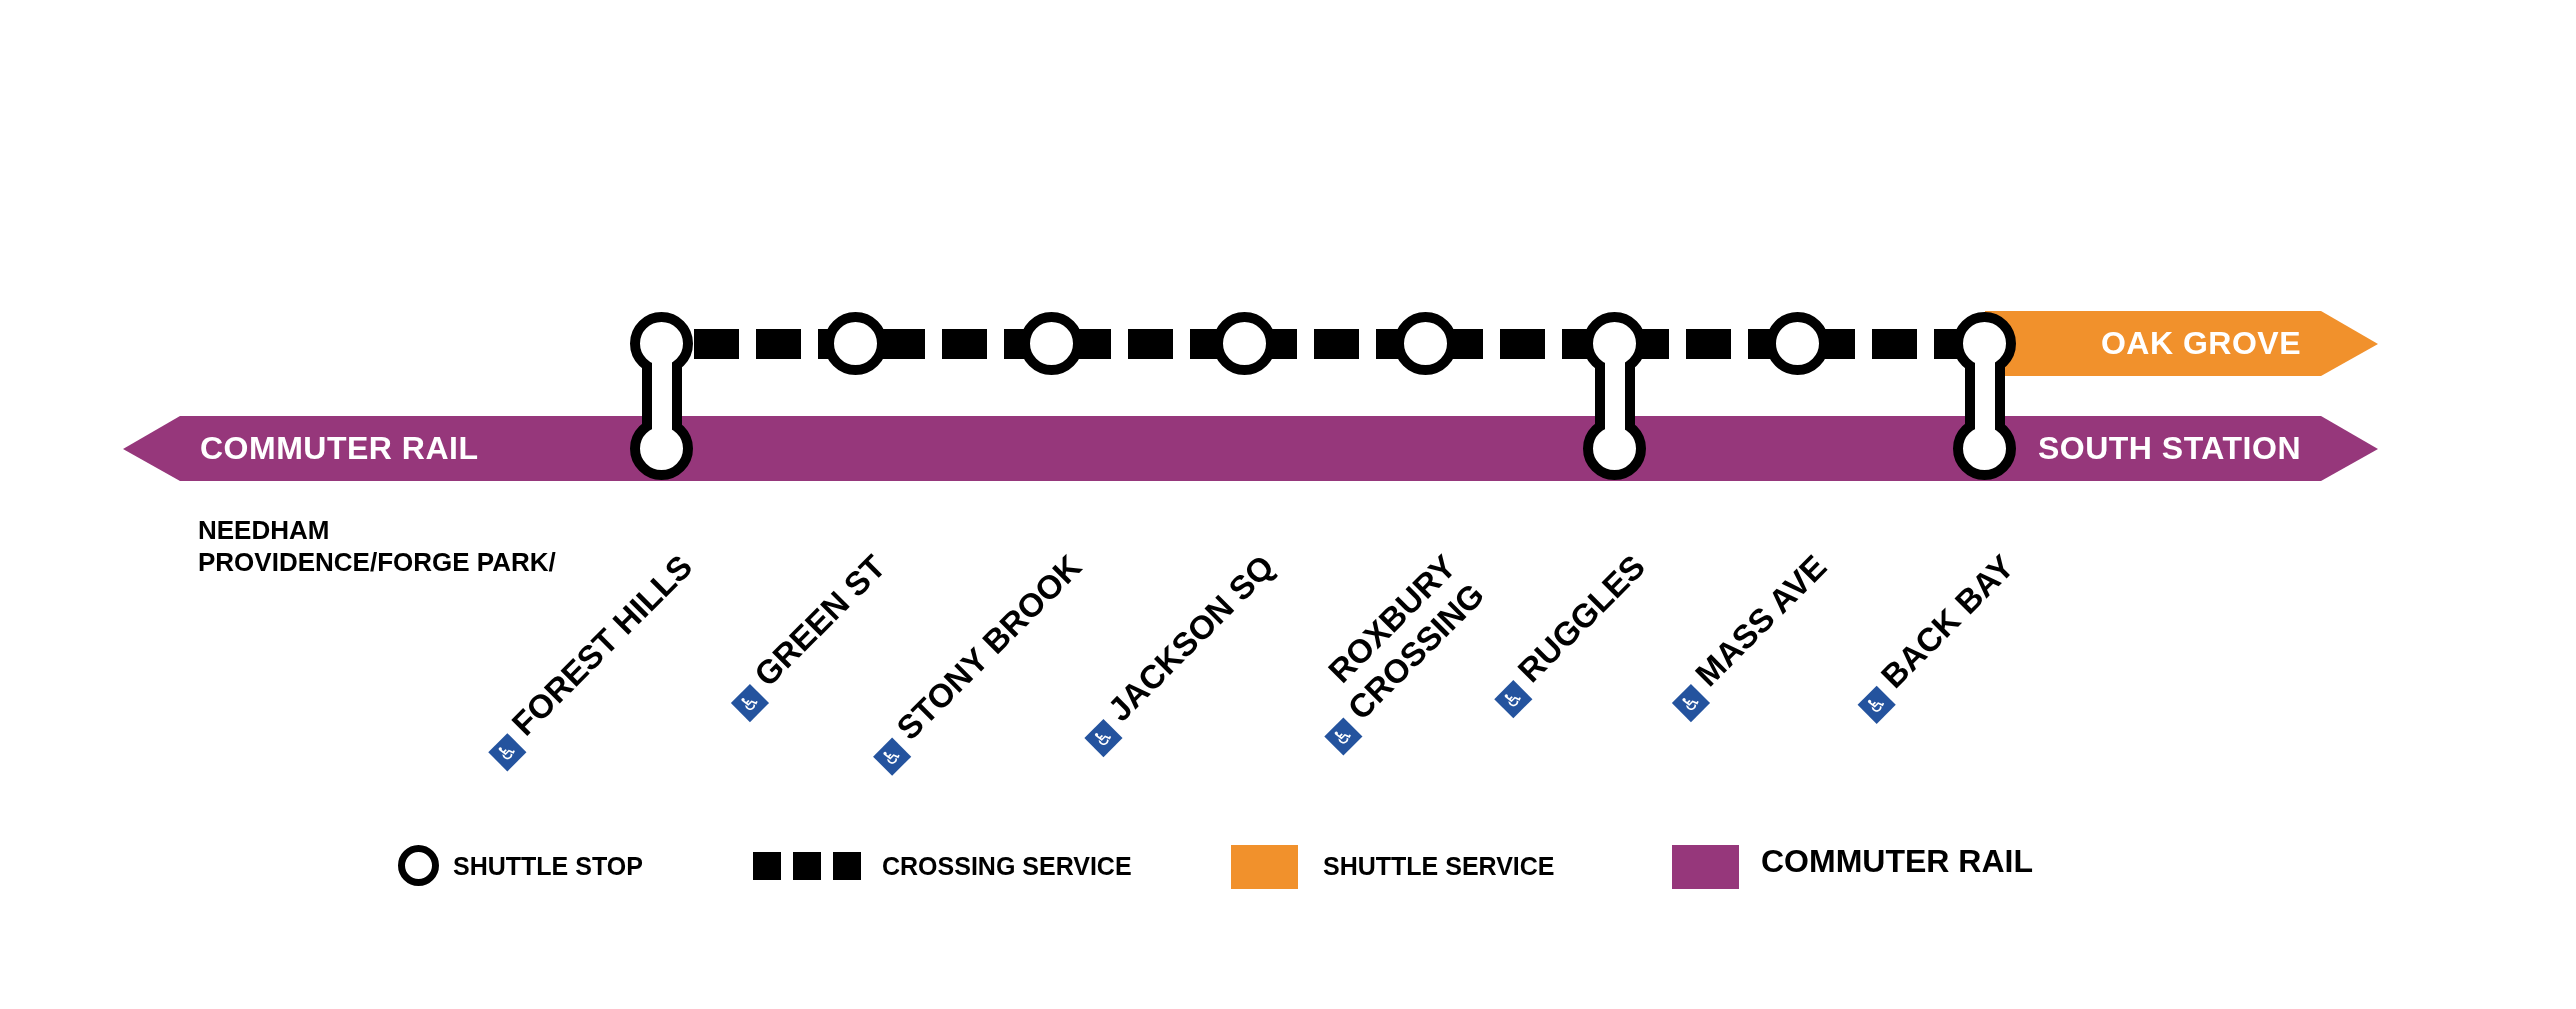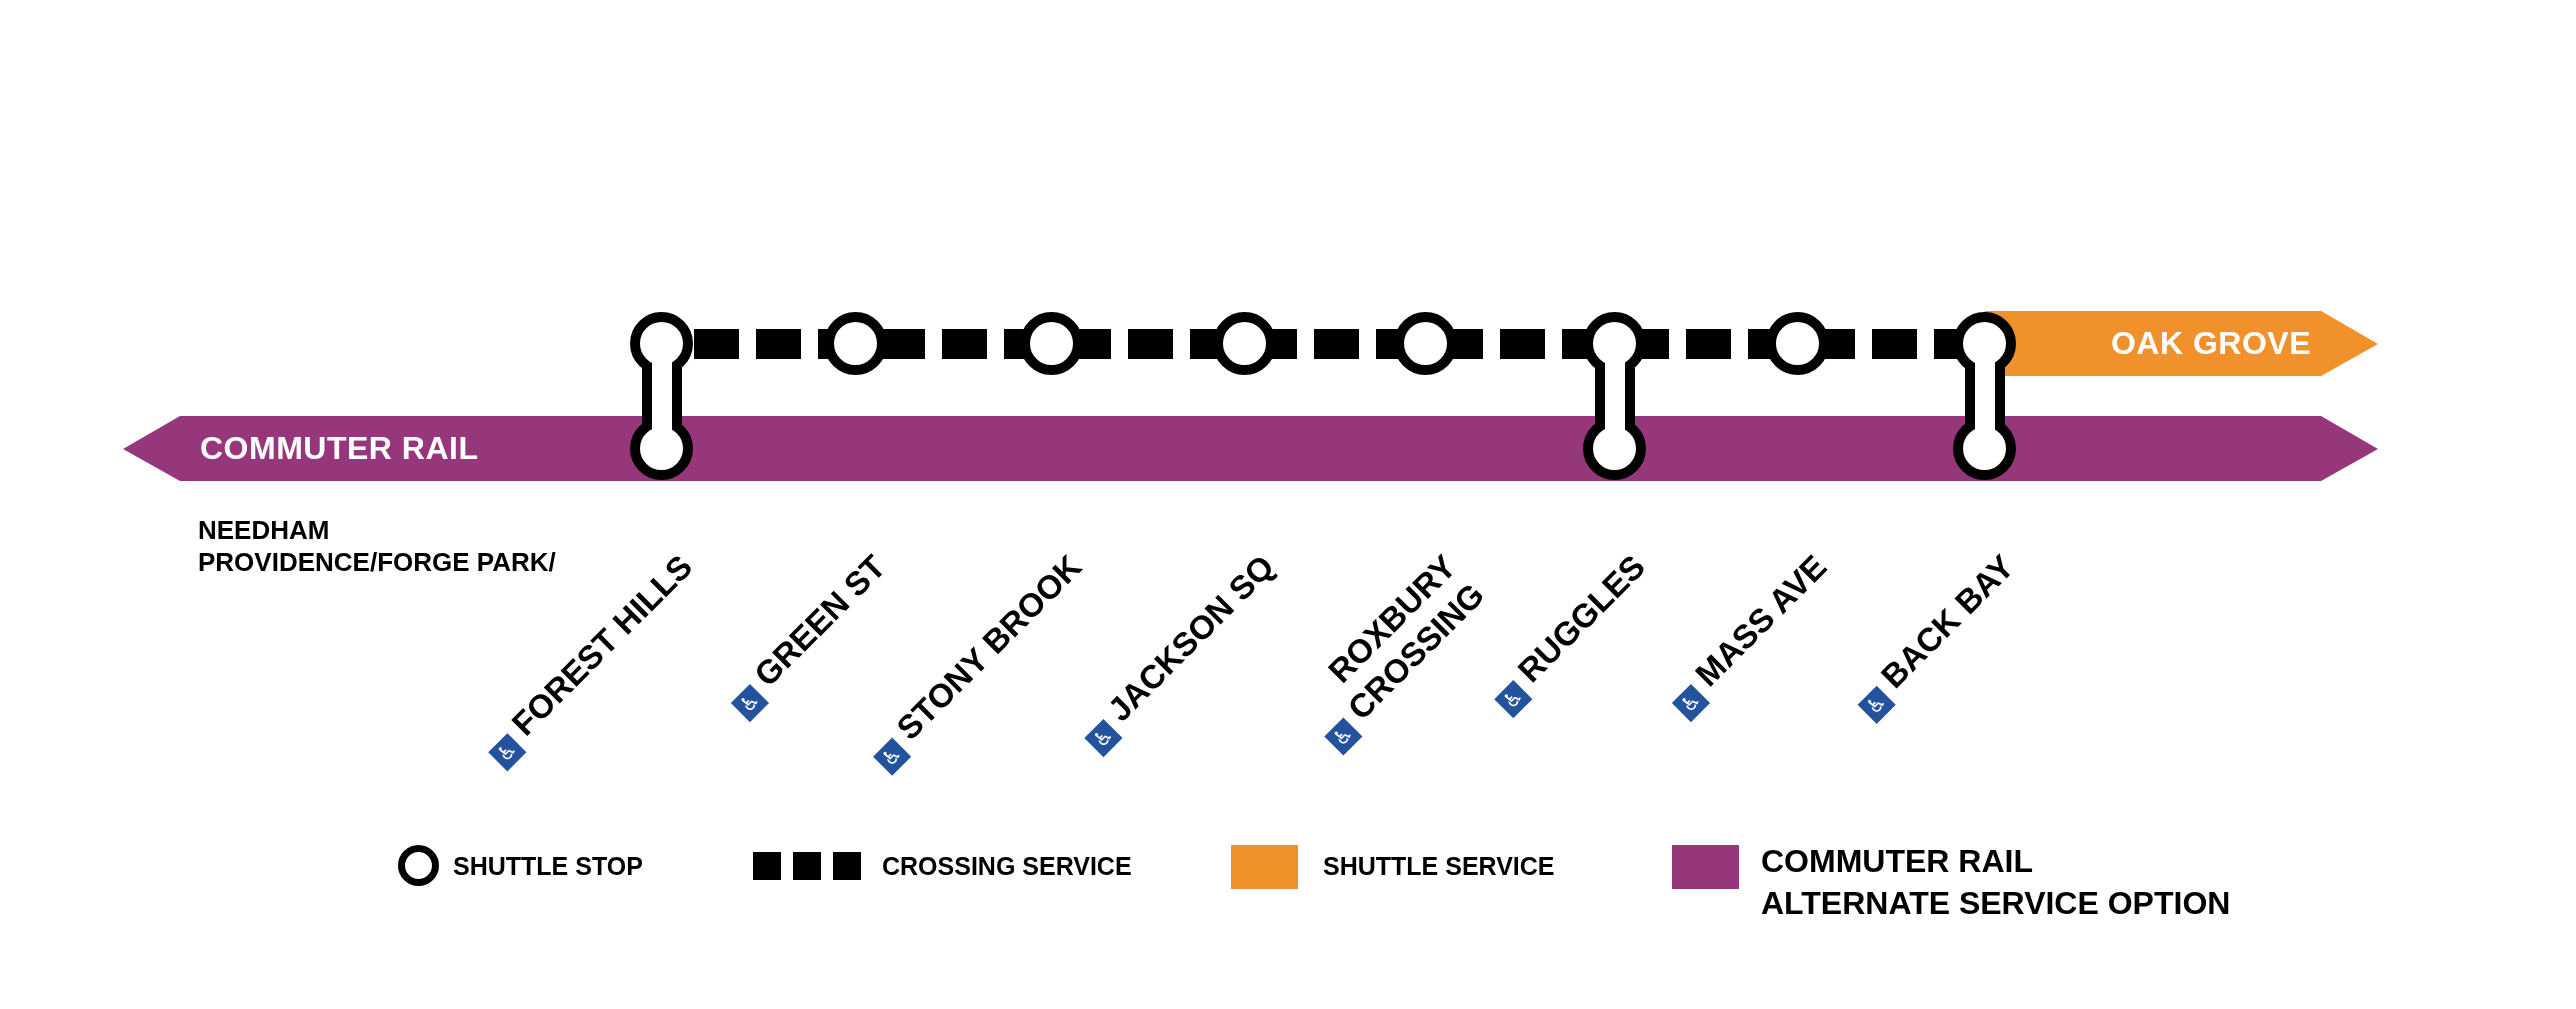--- a/index.html
+++ b/index.html
@@ -19,21 +19,21 @@
   }
   .band-orange{
     left:1985px;top:311px;width:393px;
     clip-path:polygon(0 0,336px 0,393px 33px,336px 65px,0 65px);
   }
   .band-label{
     position:absolute;top:0;height:65px;line-height:65px;
     color:#ffffff;font-weight:bold;font-size:32px;letter-spacing:0.5px;white-space:nowrap;
   }
   .band-label.left{left:77px;}
-  .band-label.right{right:67px;}
+  .band-label.right{right:77px;}
   
   .sublabel{
     position:absolute;left:198px;top:514px;
     font-weight:bold;font-size:26px;line-height:32px;color:#000;white-space:nowrap;
   }
   
   .dash-strip{
     position:absolute;left:694px;top:329px;width:1263px;height:30px;
     background:repeating-linear-gradient(90deg,#000 0,#000 45px,transparent 45px,transparent 62px);
   }
@@ -76,20 +76,21 @@
   }
   .lg-swatch{position:absolute;top:845px;width:67px;height:44px;}
 </style>
 </head>
 <body>
 
 <div class="canvas">
 
   <div class="band band-purple" style="background: rgb(150, 55, 123);">
     <span class="band-label left">COMMUTER RAIL</span>
+    <span class="band-label right">SOUTH STATION</span>
   </div>
 
   <div class="band band-orange" style="background: rgb(241, 145, 44);">
     <span class="band-label right">OAK GROVE</span>
   </div>
 
   <div class="sublabel">
     <div>NEEDHAM</div>
     <div>PROVIDENCE/FORGE PARK/</div>
   </div>
@@ -163,18 +164,17 @@
 
     <span class="lg-dashes"></span>
     <span class="lg-text" style="left:882px">CROSSING SERVICE</span>
 
     <span class="lg-swatch" style="left: 1231px; background: rgb(241, 145, 44);"></span>
     <span class="lg-text" style="left:1323px">SHUTTLE SERVICE</span>
 
     <span class="lg-swatch" style="left: 1672px; background: rgb(150, 55, 123);"></span>
     <div class="lg-text-two">
       <div>COMMUTER RAIL</div>
-      <div>ALTERNATE SERVICE OPTION</div>
     </div>
   </div>
 
 </div>
 
 
 </body></html>

